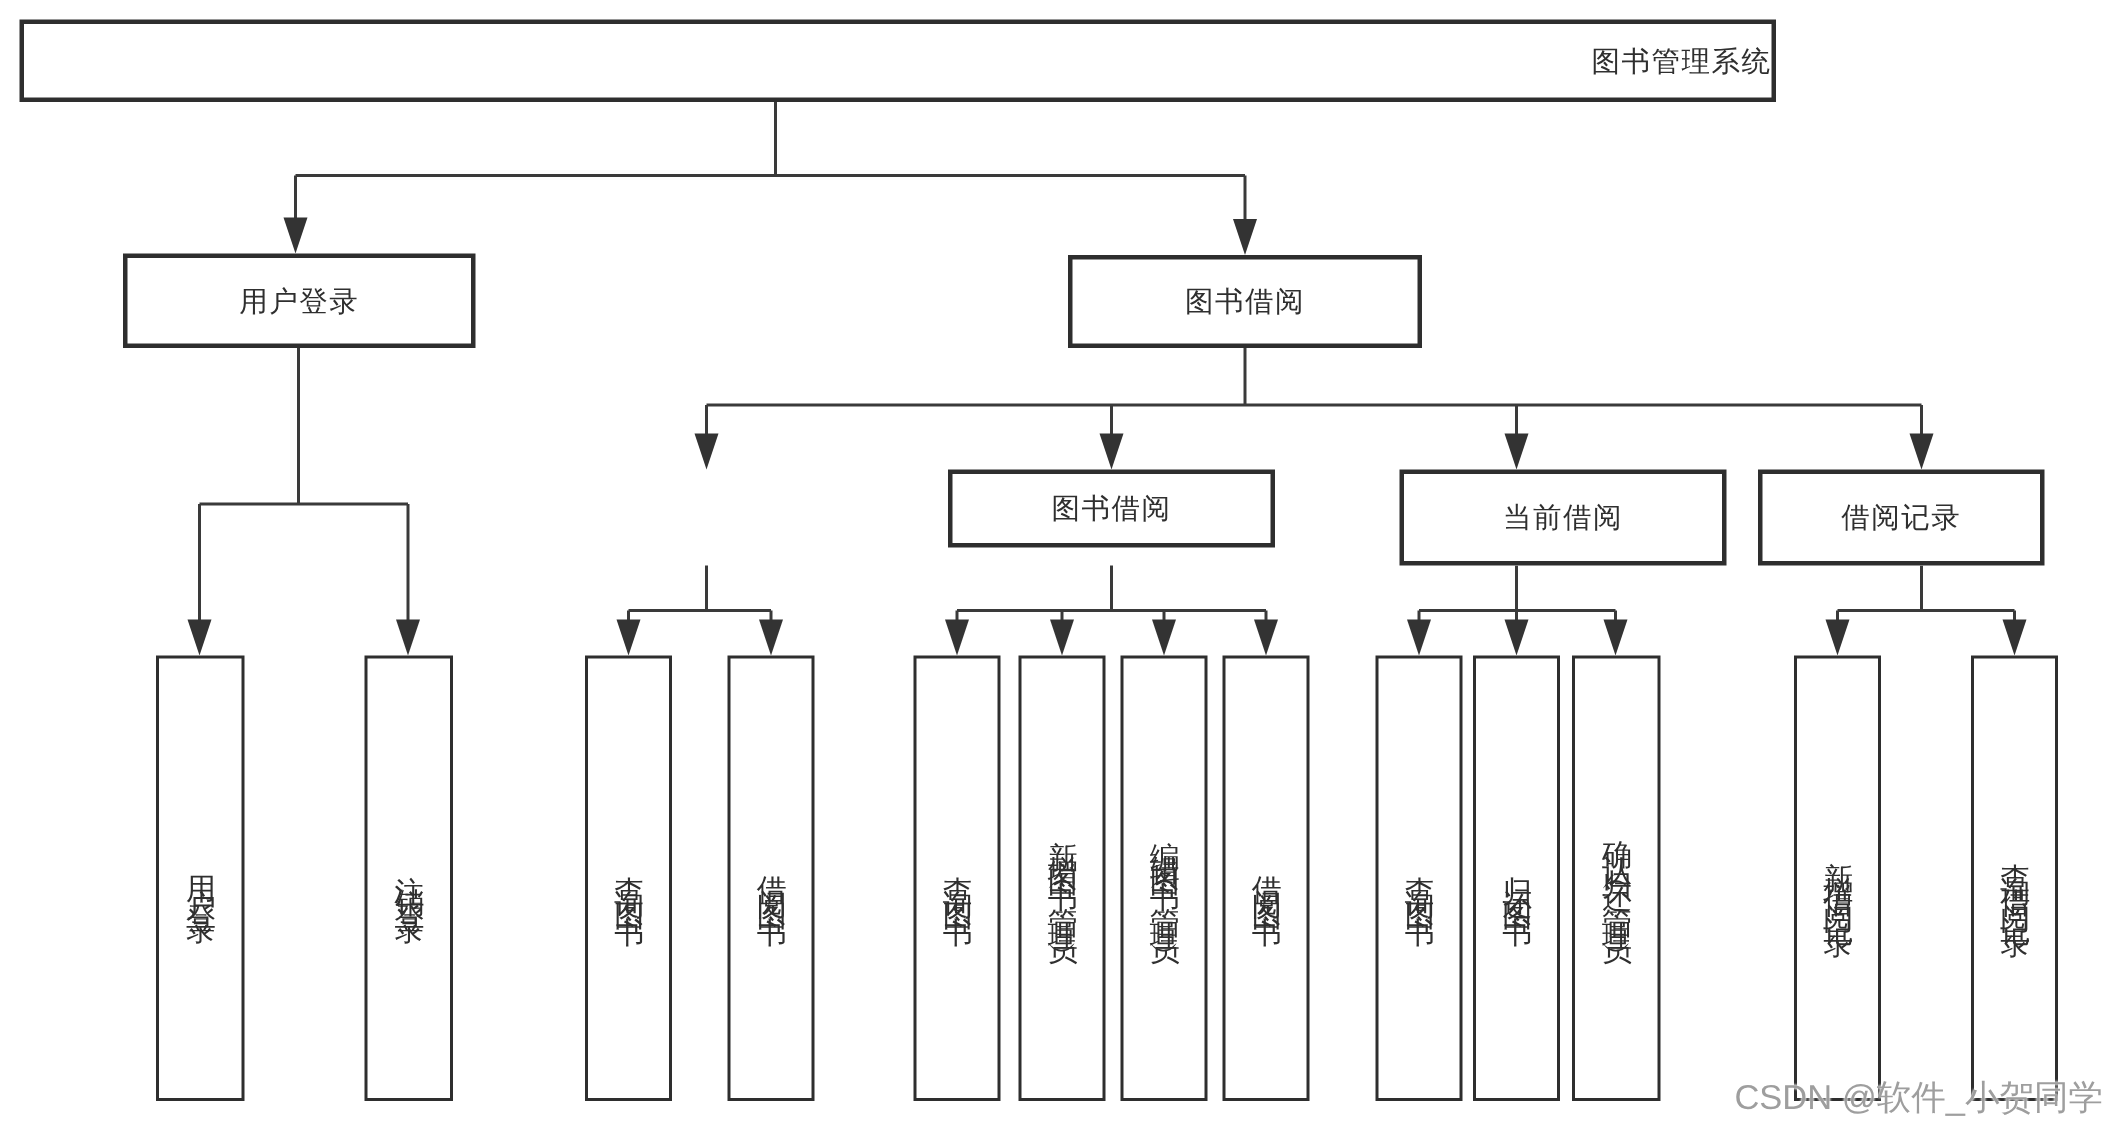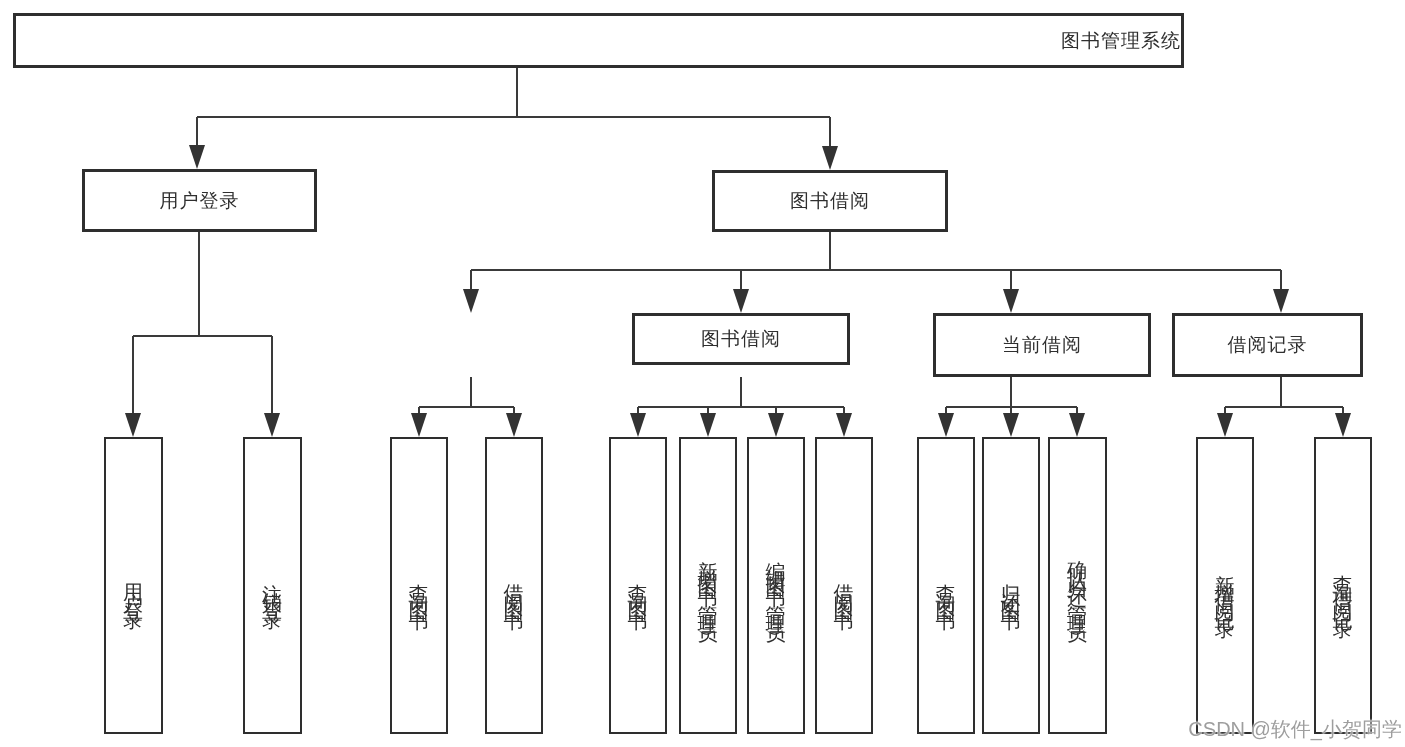--- a/index.html
+++ b/index.html
@@ -14,21 +14,21 @@
     position:absolute; box-sizing:border-box; background:#ffffff;
     border:3px solid #2e2e2e; display:flex; align-items:center; justify-content:center;
     color:#2f2f2f; z-index:2;
   }
   .h-box { font-size:19px; letter-spacing:1px; }
   .v-box {
     writing-mode:vertical-rl; text-orientation:mixed;
     font-size:20px; letter-spacing:9px; line-height:1.1; border-width:2.5px;
   }
   .watermark {
-    position:absolute; z-index:5; font-size:20px; color:#9e9e9e;
+    position:absolute; z-index:5; font-size:23px; color:#9e9e9e;
     text-shadow:0 0 2px #ffffff, 0 0 2px #ffffff; white-space:nowrap;
   }
 </style>
 </head>
 <body>
 
 <div id="stage">
 
   <svg id="connectors" viewBox="0 0 1405 747" xmlns="http://www.w3.org/2000/svg">
 

